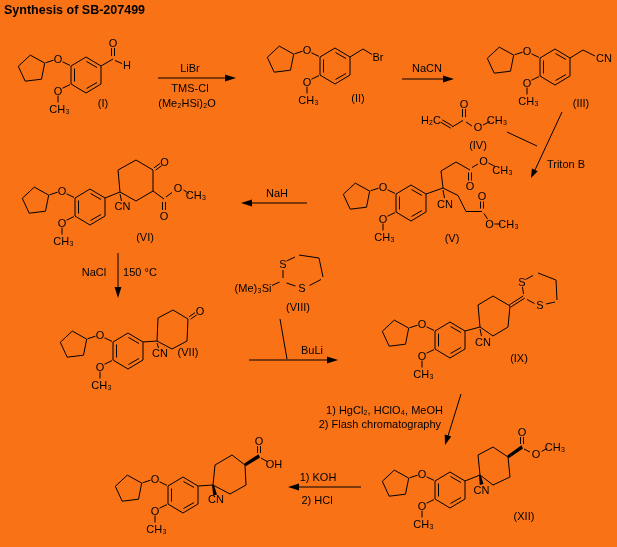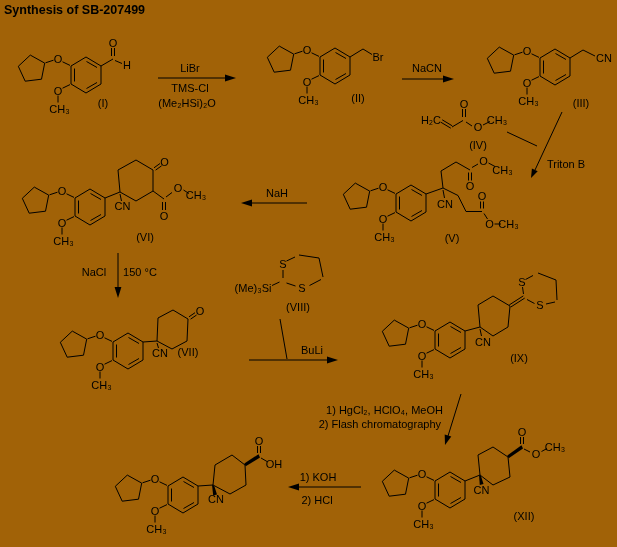--- a/index.html
+++ b/index.html
@@ -1,16 +1,16 @@
 <!DOCTYPE html>
 <html><head>
 <meta charset="utf-8">
 <style>
   html,body{margin:0;padding:0;background:#ffffff;}
-  .canvas{position:relative;width:617px;height:547px;background:#a16207;overflow:hidden;}
+  .canvas{position:relative;width:617px;height:547px;background:#f97316;overflow:hidden;}
   svg text{font-family:"Liberation Sans",sans-serif;font-size:11px;fill:#000;text-anchor:middle;dominant-baseline:central;}
   svg text.title{font-size:12.5px;font-weight:bold;text-anchor:start;dominant-baseline:auto;}
   svg text.end{text-anchor:end;}
   svg path,svg line{stroke:#000;stroke-width:1;fill:none;}
   svg polygon{fill:#000;stroke:none;}
 </style>
 </head>
 <body>
 
 <div class="canvas">

